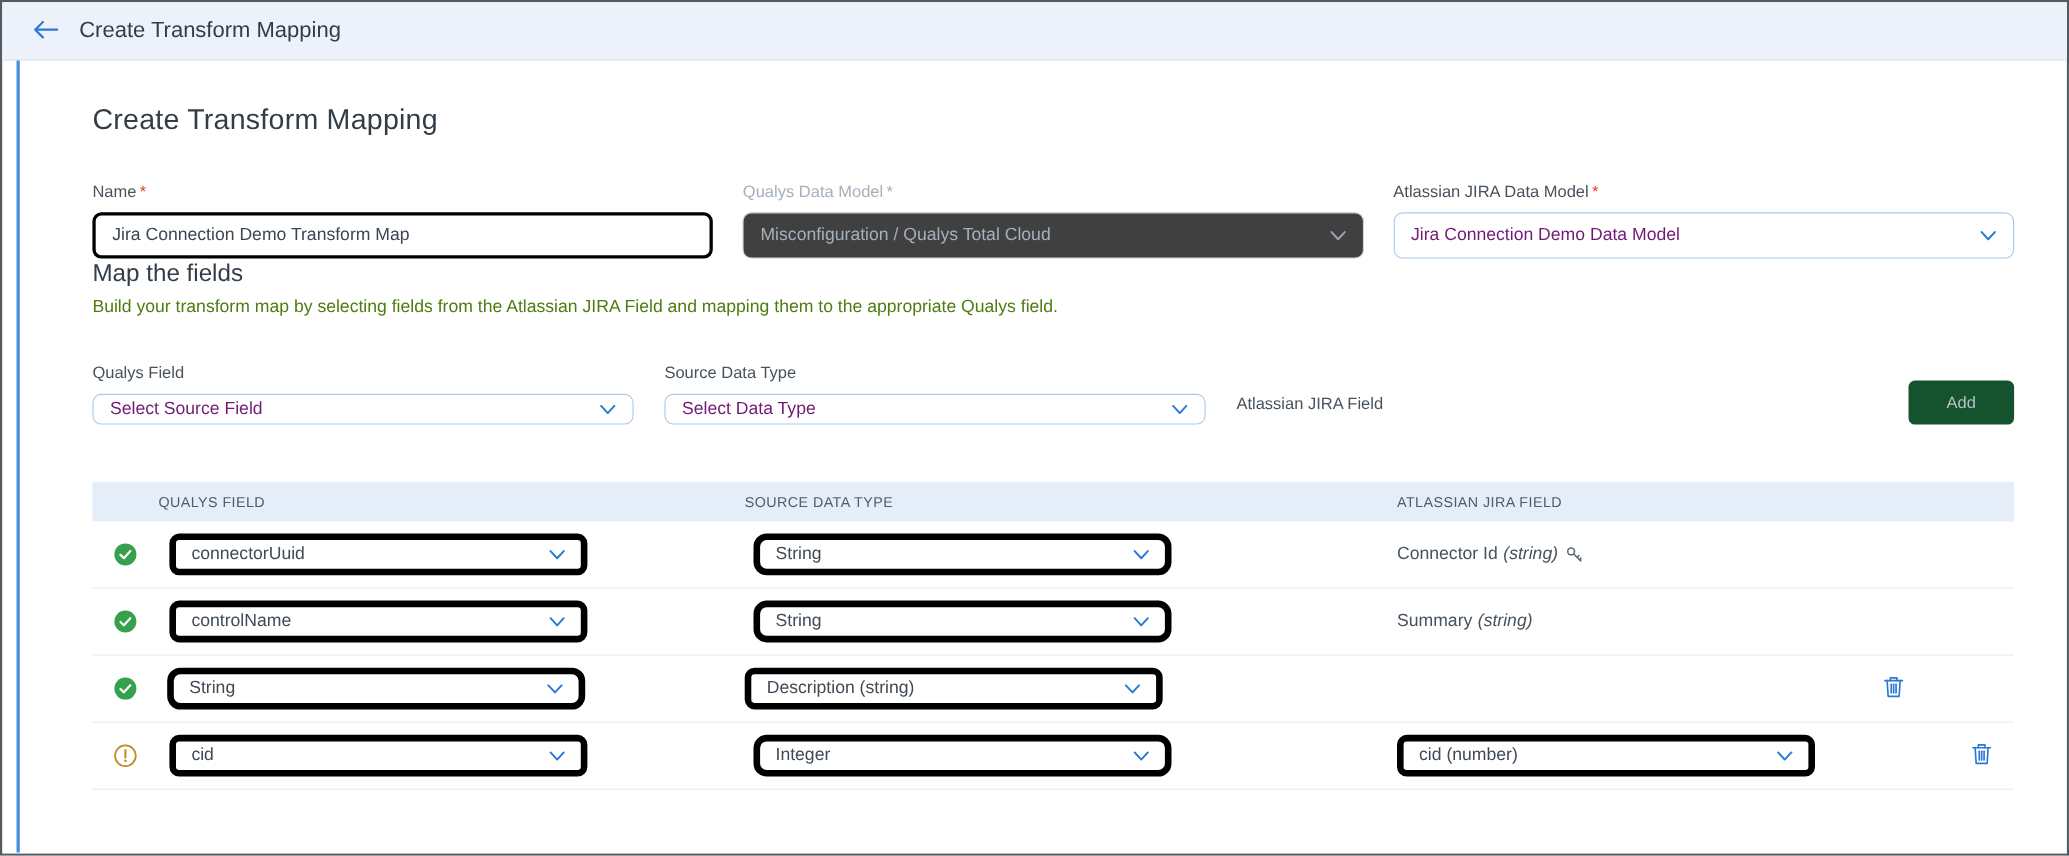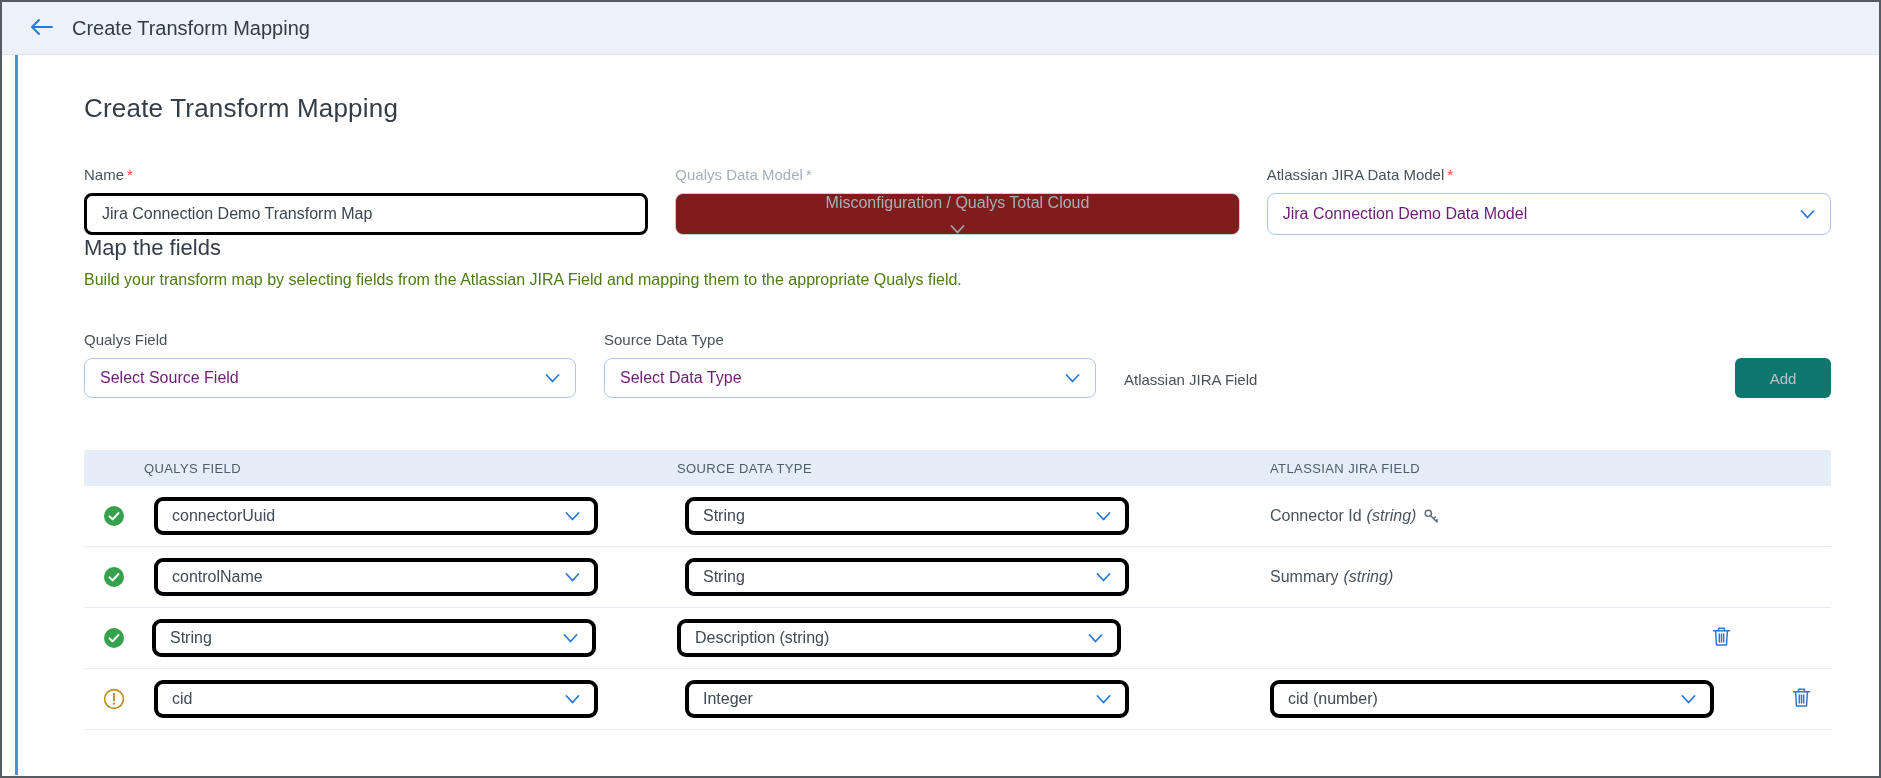--- a/index.html
+++ b/index.html
@@ -53,34 +53,34 @@
   }
 
   .select {
     height: 42px; border: 1px solid #abc9e6; border-radius: 8px;
     background: #fff; padding: 0 15px;
     display: flex; align-items: center; justify-content: space-between;
     font-size: 16px; color: #701a75; cursor: pointer;
   }
   .select .chev { color: #2b79d4; display: flex; align-items: center; }
   .select.disabled {
-    background: #7f1d1d; border-color: #c9d1d9; color: #a6b0ba; cursor: default; flex-direction: column;
+    background: #404040; border-color: #c9d1d9; color: #a6b0ba; cursor: default;
   }
   .select.disabled .chev { color: #9aa5b0; }
 
   
   .section-heading { font-size: 22px; font-weight: 500; color: #333d47; }
   .section-desc { margin-top: 10px; font-size: 16px; color: #4d7c0f; }
 
   .selector-row { margin-top: 42px; display: flex; gap: 28px; align-items: flex-end; }
   .sel-field { width: 492px; }
-  .sel-field .select { height: 40px; }
+  .sel-field .select { height: 28px; }
   .add-btn {
     margin-left: auto; width: 96px; height: 40px;
-    background: #0f766e; color: #b9c1c9;
+    background: #14532d; color: #b9c1c9;
     border: none; border-radius: 6px; font-size: 15px;
     font-family: "Liberation Sans", sans-serif; cursor: pointer;
   }
 
   
   .map-table { margin-top: 52px; width: 100%; }
   .t-row {
     display: grid;
     grid-template-columns: 60px 533px 593px 1fr 80px;
     align-items: center;
@@ -91,29 +91,29 @@
   .t-head .th {
     font-size: 13px; font-weight: 500; color: #4e5d6b;
     letter-spacing: .4px; text-transform: uppercase;
   }
   .body-row { height: 61px; border-bottom: 1px solid #e7ebf1; }
 
   .cell-status { display: flex; justify-content: center; }
   .status-icon { display: flex; align-items: center; }
 
   .dd {
-    width: 444px; height: 38px;
-    border: 4px solid #000000; border-radius: 9px;
+    width: 380px; height: 38px;
+    border: 6px solid #000000; border-radius: 9px;
     background: #fff; padding: 0 14px;
     display: flex; align-items: center; justify-content: space-between;
     font-size: 16px; color: #3f4a54; cursor: pointer;
   }
   .dd .chev { color: #2b79d4; display: flex; align-items: center; }
   .dd-q { margin-left: 10px; }
-  .dd-s { margin-left: 8px; }
+  .dd-s { margin-left: 8px; border-radius: 12px; }
 
   .jira-text { font-size: 16px; color: #46525c; display: inline-flex; align-items: center; }
   .jira-text .ftype { margin-left: 5px; }
   .jira-text .key { margin-left: 7px; display: inline-flex; align-items: center; }
 
   .cell-action { display: flex; justify-content: flex-end; padding-right: 20px; }
   .trash-btn { background: none; border: none; cursor: pointer; display: flex; align-items: center; }
 </style>
 </head>
 <body>

